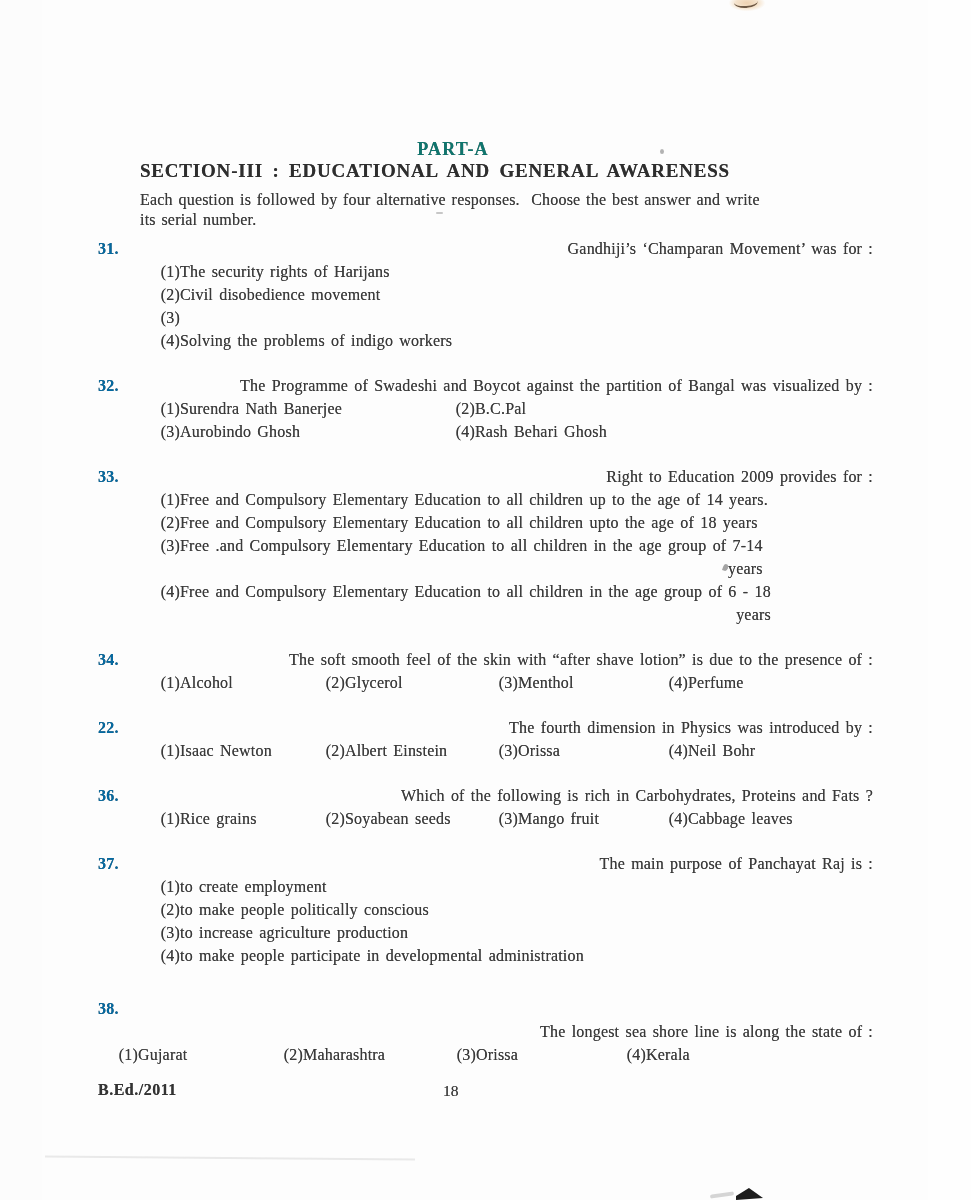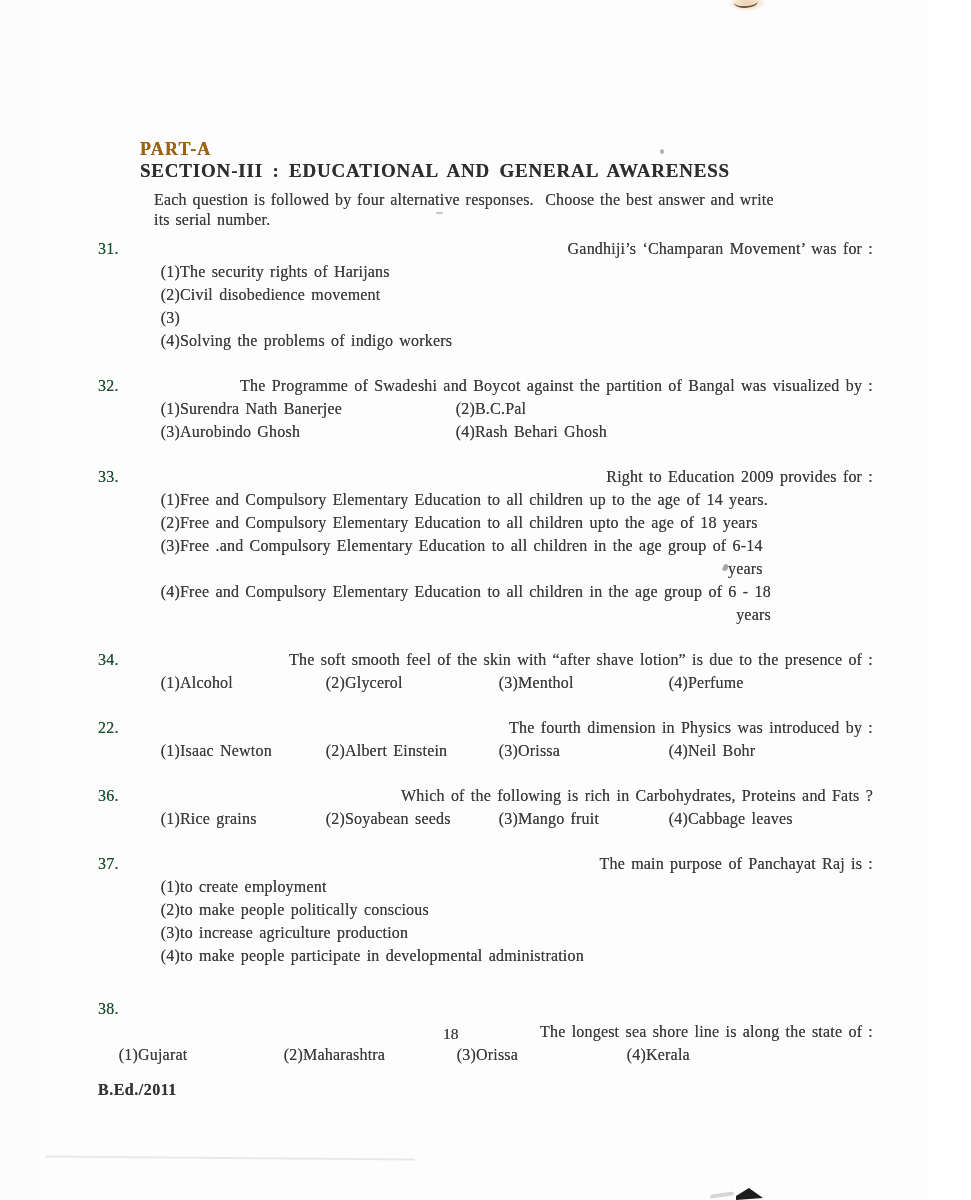--- a/index.html
+++ b/index.html
@@ -12,41 +12,41 @@
     color:#3a3a3a;
     text-shadow:0 0 0.6px rgba(58,58,58,0.75);
   }
   .edge-left   { position:absolute; left:0; top:0; width:42px; height:1200px; background:#fcfcfc; }
   .edge-right  { position:absolute; left:928px; top:0; width:43px; height:1200px; background:#fefefe; }
 
   .content { position:absolute; left:98px; top:139px; width:775px; }
 
   .part-title {
     margin-left:42px; width:626px;
-    text-align:left;
+    text-align:center;
     font-size:18px; font-weight:700; letter-spacing:1.2px;
-    color:#a16207;
+    color:#0f766e;
   }
   .section-title {
     margin-left:42px; 
     font-size:19px; font-weight:700;
     letter-spacing:0.8px; word-spacing:4px;
     color:#2e2e2e;
   }
   .instructions {
-    margin-left:56px; margin-top:8px; width:733px;
+    margin-left:42px; margin-top:8px; width:733px;
     font-size:16px; line-height:19.8px;
     letter-spacing:0.2px; word-spacing:1.5px;
     white-space:pre-wrap;
   }
 
   .question { display:flex; margin-top:22px; font-size:16px; line-height:23px; letter-spacing:0.2px; word-spacing:2px; }
   #questions .question:first-of-type { margin-top:7px; }
   #questions .question:last-of-type  { margin-top:30px;flex-direction:column; }
-  .qnum  { width:42px; flex-shrink:0; font-weight:400; color:#14532d; }
+  .qnum  { width:42px; flex-shrink:0; font-weight:700; color:#0369a1; }
   .qbody { flex:1; min-width:0;text-align:right; }
   .qtext { }
 
   .opt { display:flex; }
   .opt-label { width:40px; flex-shrink:0; }
   .opt-text  { white-space:pre-wrap; }
 
   .opt-grid2 { display:flex; }
   .g2c1 { width:295px; flex-shrink:0; }
   .g2c2 { flex:1; }
@@ -55,21 +55,21 @@
   .g4c1 { width:165px; flex-shrink:0; }
   .g4c2 { width:173px; flex-shrink:0; }
   .g4c3 { width:170px; flex-shrink:0; }
   .g4c4 { flex:1; }
 
   .footer-code {
     position:absolute; left:98px; top:1081px;
     font-size:16px; font-weight:700; letter-spacing:0.5px; color:#333333;
   }
   .footer-page {
-    position:absolute; left:443px; top:1025px;
+    position:absolute; left:443px; top:1082px;
     font-size:15.5px; color:#3a3a3a;
   }
 
   .divider {
     position:absolute; left:45px; top:1157px;
     width:370px; height:2px;
     background:#e9e9e9;
     transform:rotate(0.5deg);
   }
 
@@ -178,21 +178,21 @@
             <div class="opt opt-row">
               <span class="opt-label">(1)</span>
               <span class="opt-text">Free and Compulsory Elementary Education to all children up to the age of 14 years.</span>
             </div>
             <div class="opt opt-row">
               <span class="opt-label">(2)</span>
               <span class="opt-text">Free and Compulsory Elementary Education to all children upto the age of 18 years</span>
             </div>
             <div class="opt opt-row">
               <span class="opt-label">(3)</span>
-              <span class="opt-text">Free .and Compulsory Elementary Education to all children in the age group of 6-14
+              <span class="opt-text">Free .and Compulsory Elementary Education to all children in the age group of 7-14
 years</span>
             </div>
             <div class="opt opt-row">
               <span class="opt-label">(4)</span>
               <span class="opt-text">Free and Compulsory Elementary Education to all children in the age group of 6 - 18
 years</span>
             </div>
           </div>
         </div>
         <div class="question">

